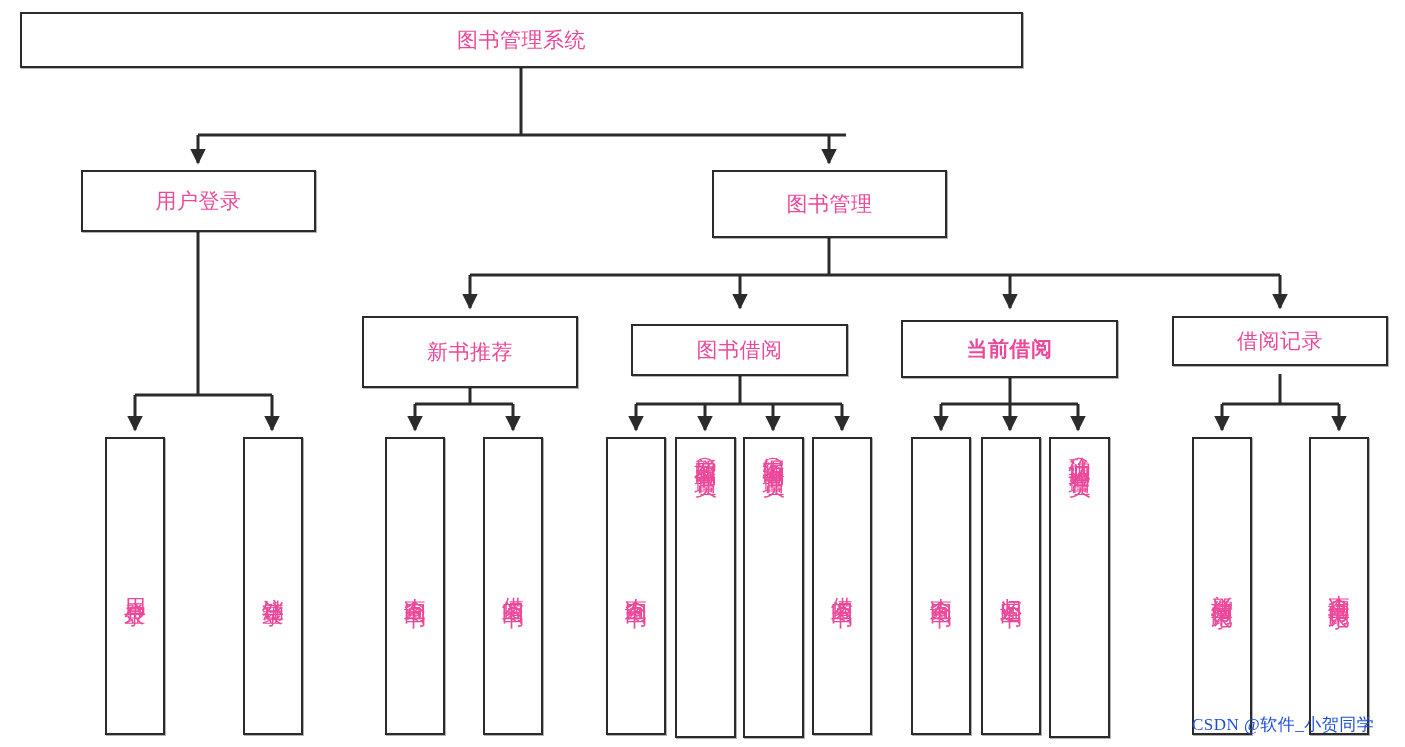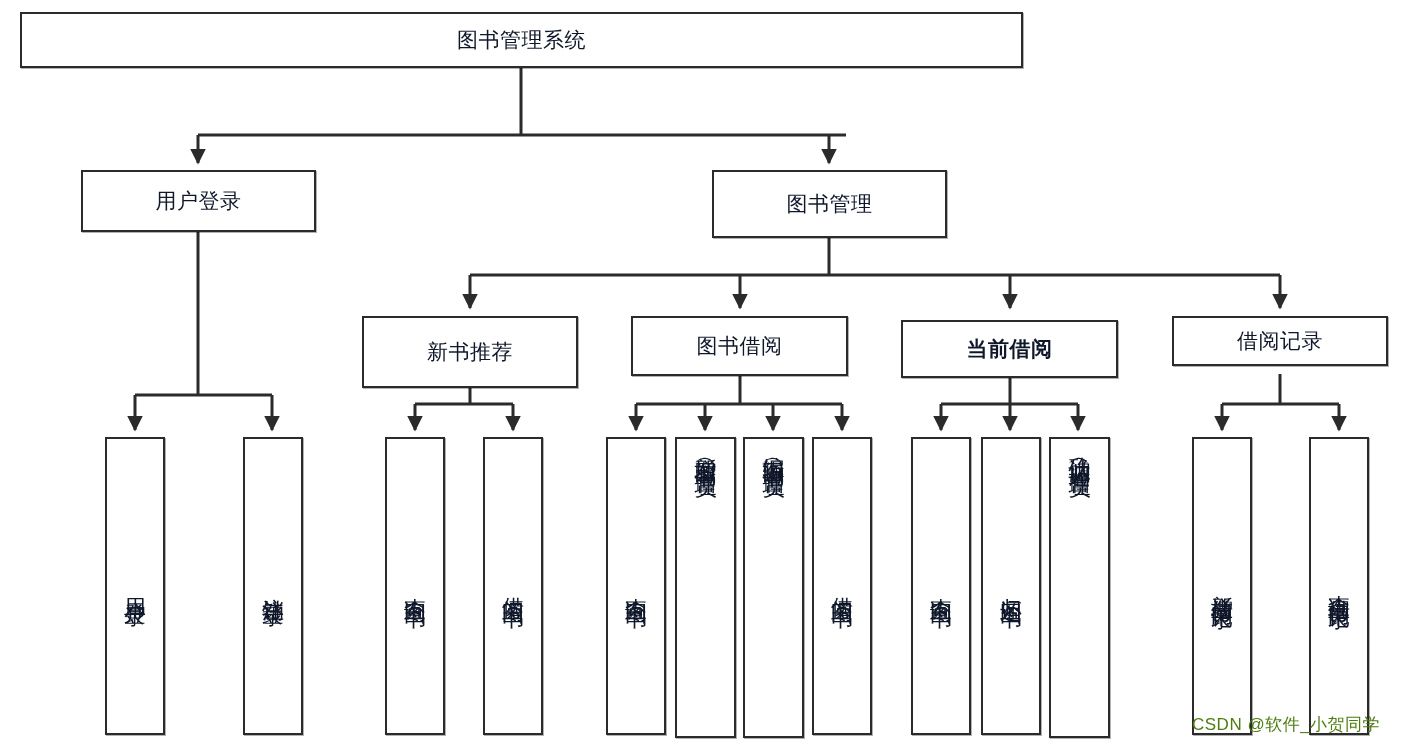--- a/index.html
+++ b/index.html
@@ -24,21 +24,21 @@
     pointer-events: none;
   }
   .node {
     position: absolute;
     box-sizing: border-box;
     background: #ffffff;
     border: 2px solid #2b2b2b;
     display: flex;
     align-items: center;
     justify-content: center;
-    color: #0f172a;
+    color: #ec4899;
     box-shadow: 1px 1px 0 rgba(0,0,0,0.30);
   }
   .node-label {
     display: block;
     line-height: 1.16;
     letter-spacing: 0.5px;
     white-space: pre;
   }
   .node.horizontal .node-label {
     font-size: 21px;
@@ -59,23 +59,23 @@
     letter-spacing: 3px;
     line-height: 1;
     text-align: left;
   }
   .node.vertical.centered {
     align-items: center;
   }
   .watermark {
     position: absolute;
     font-size: 17px;
-    color: #4d7c0f;
+    color: #1d4ed8;
     white-space: nowrap;
-    font-family: Liberation Sans, sans-serif;
+    font-family: Liberation Serif, serif;
     letter-spacing: 0.5px;
   }
 </style>
 </head>
 <body>
 
 <div id="canvas">
 
   <svg id="connectors" viewBox="0 0 1405 747" xmlns="http://www.w3.org/2000/svg">
     <defs>
@@ -139,21 +139,21 @@
   </div>
 
   <div class="node horizontal" style="left:712px; top:170px; width:235px; height:68px;">
     <span class="node-label">图书管理</span>
   </div>
 
   <div class="node horizontal" style="left:362px; top:316px; width:216px; height:72px;">
     <span class="node-label">新书推荐</span>
   </div>
 
-  <div class="node horizontal" style="left:631px; top:316px; width:217px; height:60px;">
+  <div class="node horizontal" style="left:631px; top:324px; width:217px; height:52px;">
     <span class="node-label">图书借阅</span>
   </div>
 
   <div class="node horizontal" style="left:901px; top:320px; width:217px; height:58px;font-weight:bold;">
     <span class="node-label">当前借阅</span>
   </div>
 
   <div class="node horizontal" style="left:1172px; top:316px; width:216px; height:50px;">
     <span class="node-label">借阅记录</span>
   </div>

